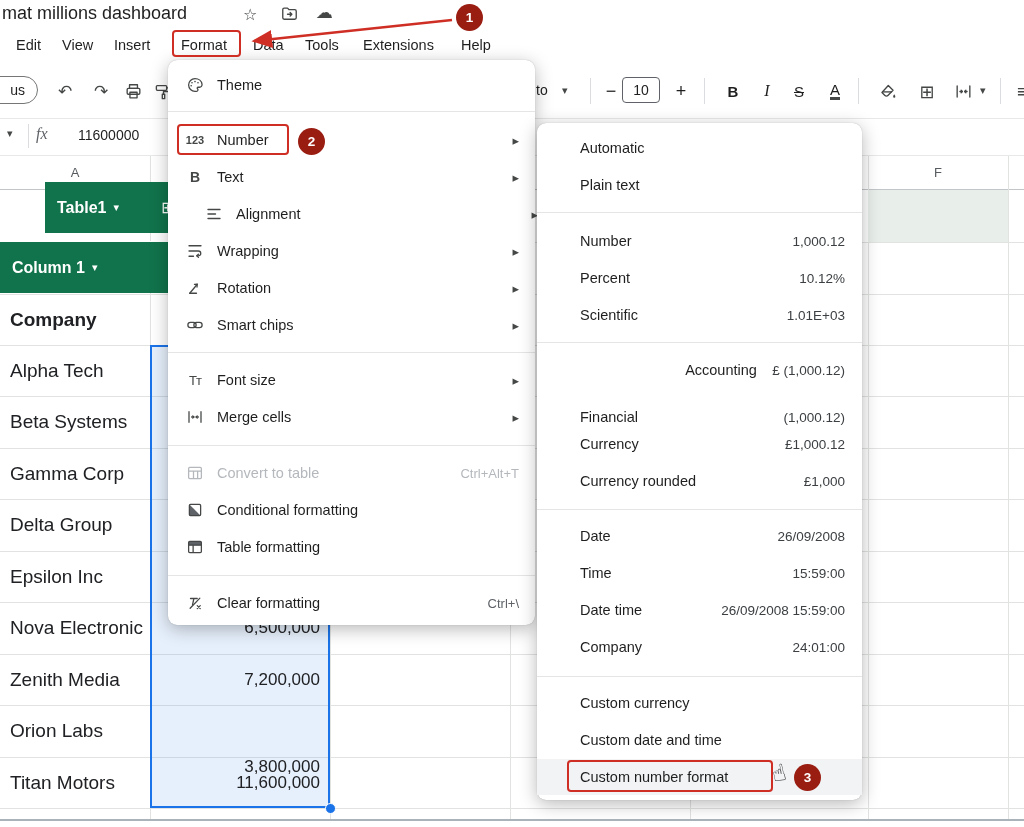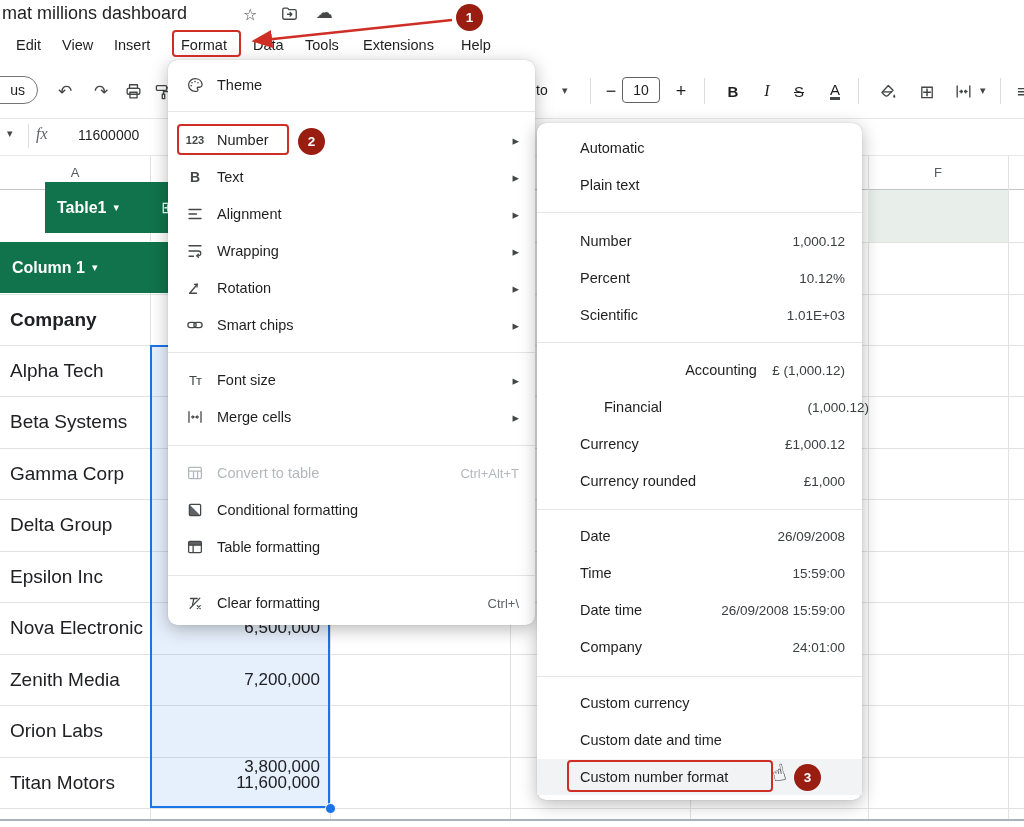--- a/index.html
+++ b/index.html
@@ -215,21 +215,21 @@
     <div class="fm-item" style="top:62px;">
       <span class="fm-ico" style="font-size:11px;font-weight:bold;color:#444746;">123</span>
       <span class="fm-label">Number</span>
       <span class="fm-right">▸</span>
     </div>
     <div class="fm-item" style="top:99px;">
       <span class="fm-ico" style="font-size:14px;font-weight:bold;color:#444746;">B</span>
       <span class="fm-label">Text</span>
       <span class="fm-right">▸</span>
     </div>
-    <div class="fm-item" style="top:136px;">
+    <div class="fm-item" style="top:136px;padding-left:19px;">
       <span class="fm-ico icon-svg">
         <svg width="18" height="18" viewBox="0 0 24 24" stroke="#444746" stroke-width="1.8" stroke-linecap="round">
             <path d="M4 6h16M4 12h10M4 18h16"></path>
           </svg>
         </span>
       <span class="fm-label">Alignment</span>
       <span class="fm-right">▸</span>
     </div>
     <div class="fm-item" style="top:173px;">
       <span class="fm-ico icon-svg">
@@ -347,21 +347,21 @@
     <div class="nm-item" style="top:174px;">
       <span class="nm-label">Scientific</span>
       <span class="nm-ex">1.01E+03</span>
       </div>
     <div class="fm-div" style="top:219px;"></div>
 
     <div class="nm-item" style="top:229px;justify-content:center;">
       <span class="nm-label">Accounting</span>
       <span class="nm-ex">£ (1,000.12)</span>
       </div>
-    <div class="nm-item" style="top:266px;margin-left:24px;">
+    <div class="nm-item" style="top:276px;">
       <span class="nm-label">Financial</span>
       <span class="nm-ex">(1,000.12)</span>
       </div>
     <div class="nm-item" style="top:303px;">
       <span class="nm-label">Currency</span>
       <span class="nm-ex">£1,000.12</span>
       </div>
     <div class="nm-item" style="top:340px;">
       <span class="nm-label">Currency rounded</span>
       <span class="nm-ex">£1,000</span>

